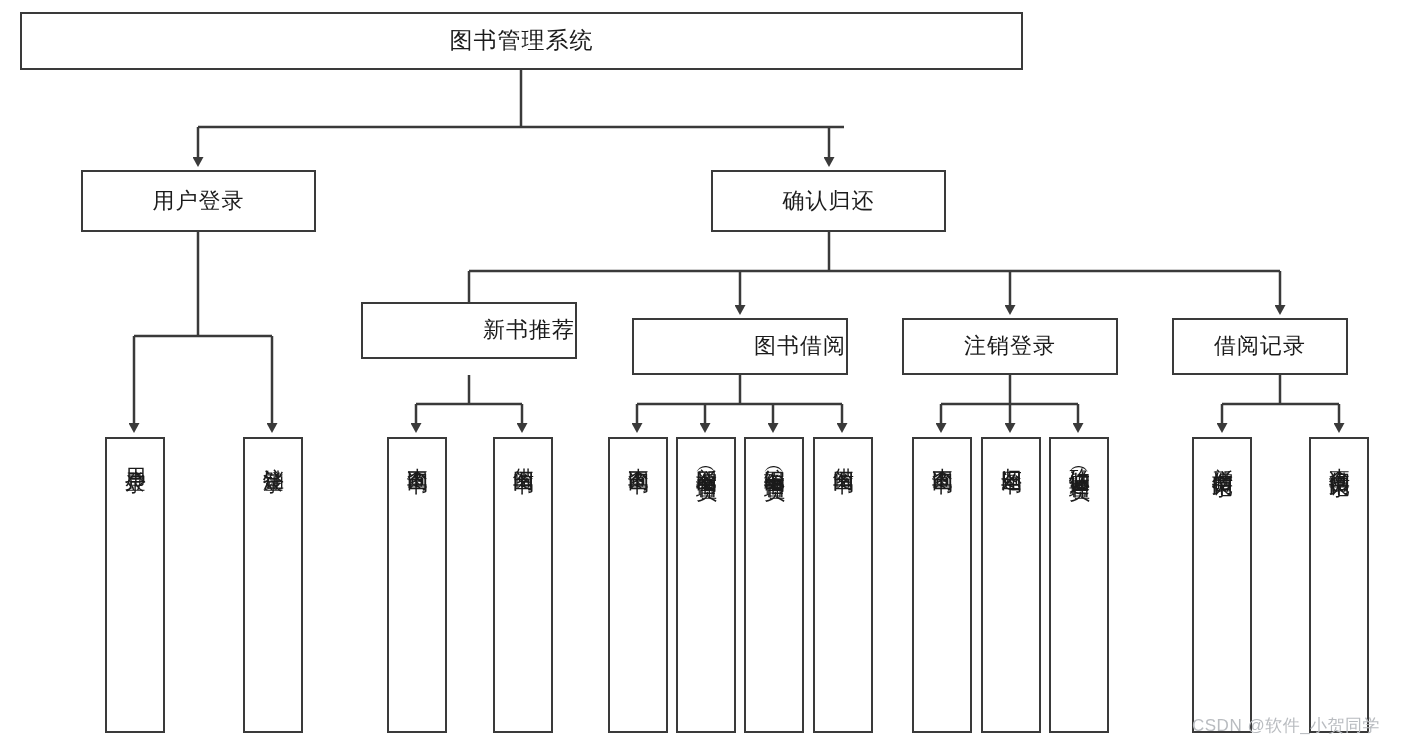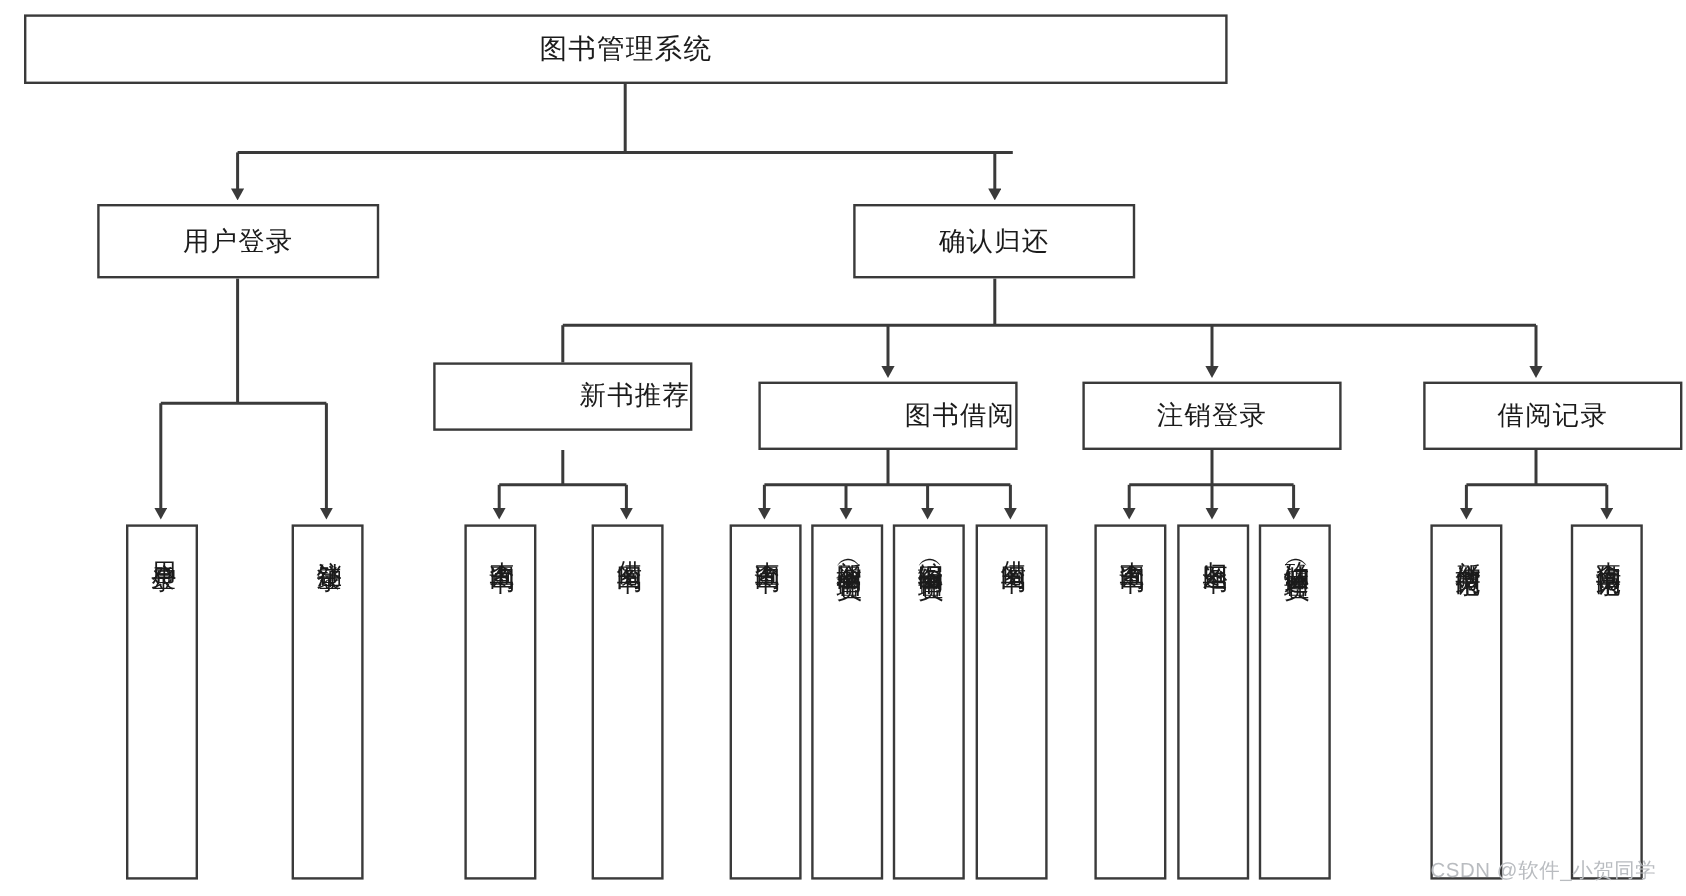--- a/index.html
+++ b/index.html
@@ -137,21 +137,21 @@
 
   <div class="node h" style="left:361px; top:302px; width:216px; height:57px;justify-content:flex-end;">
     <span>新书推荐</span>
   </div>
   <div class="node h" style="left:632px; top:318px; width:216px; height:57px;justify-content:flex-end;">
     <span>图书借阅</span>
   </div>
   <div class="node h" style="left:902px; top:318px; width:216px; height:57px;">
     <span>注销登录</span>
   </div>
-  <div class="node h" style="left:1172px; top:318px; width:216px; height:57px;margin-left:14px;">
+  <div class="node h" style="left:1172px; top:318px; width:176px; height:57px;">
     <span>借阅记录</span>
   </div>
 
   <div class="node leaf" style="left:105px; top:437px; width:60px; height:296px;">
     <span class="vtext">用户登录</span>
   </div>
   <div class="node leaf" style="left:243px; top:437px; width:60px; height:296px;">
     <span class="vtext">注销登录</span>
   </div>
 

